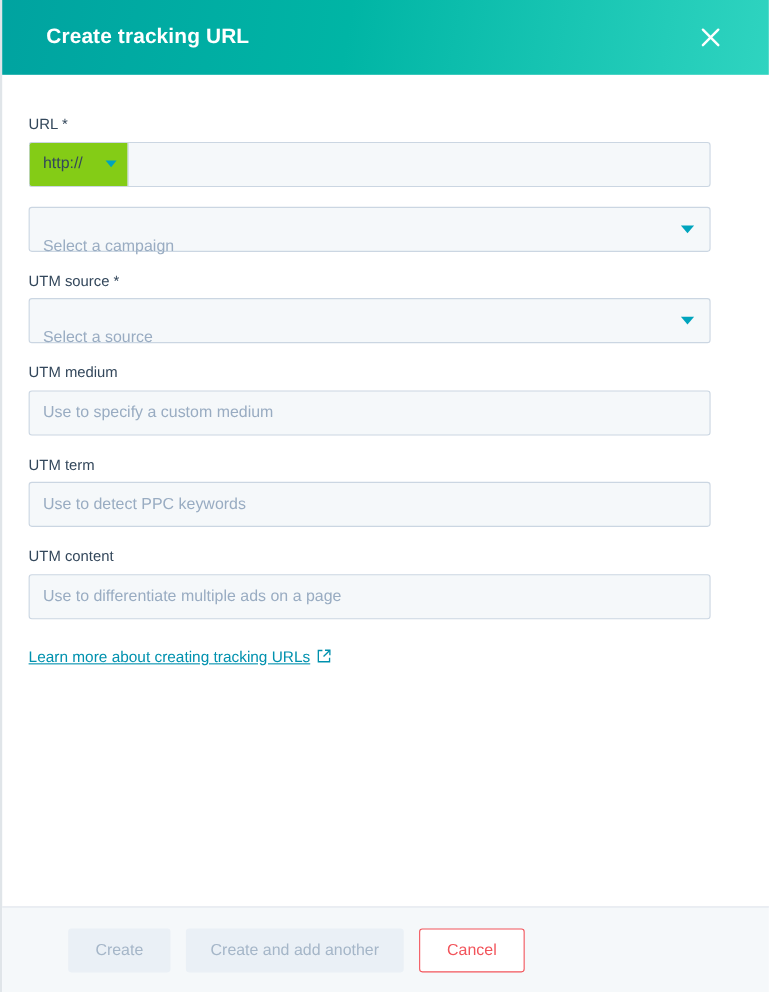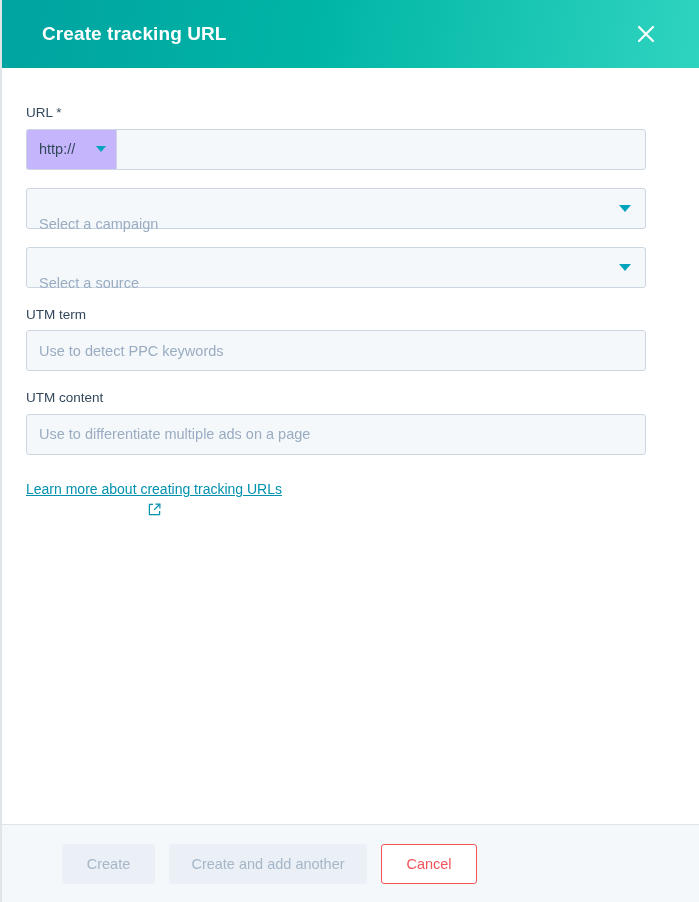--- a/index.html
+++ b/index.html
@@ -94,21 +94,21 @@
 
   
   .url-row {
     display: flex;
     width: 620px;
   }
   .proto-select {
     width: 90px;
     height: 41px;
     box-sizing: border-box;
-    background: #c4b5fd;
+    background: #84cc16;
     border: 1px solid #cbd6e2;
     border-right: none;
     border-radius: 3px 0 0 3px;
     display: flex;
     align-items: center;
     justify-content: space-between;
     padding: 0 10px 0 12px;
     font-size: 14.5px;
     color: #33475b;
     cursor: pointer;
@@ -167,21 +167,20 @@
   
   .learn-link {
     display: inline-flex;
     align-items: center;
     gap: 6px;
     margin-top: 8px;
     color: #0091ae;
     font-size: 14px;
     text-decoration: underline;
     cursor: pointer;
-    flex-direction: column;
   }
   .learn-link svg { display:block; }
 
   
   .modal-footer {
     height: 78px;
     min-height: 78px;
     border-top: 1px solid #dfe3eb;
     background: #f5f8fa;
     display: flex;
@@ -250,27 +249,32 @@
     
     <div class="field">
       <div class="control select-control">
         <span class="placeholder">Select a campaign</span>
         <span class="caret-lg"></span>
       </div>
     </div>
 
     
     <div class="field">
+      <label class="field-label">UTM source *</label>
       <div class="control select-control">
         <span class="placeholder">Select a source</span>
         <span class="caret-lg"></span>
       </div>
     </div>
 
     
+    <div class="field">
+      <label class="field-label">UTM medium</label>
+      <input class="text-input" type="text" value="" placeholder="Use to specify a custom medium" style="">
+    </div>
 
     
     <div class="field">
       <label class="field-label">UTM term</label>
       <input class="text-input" type="text" value="" placeholder="Use to detect PPC keywords" style="">
     </div>
 
     
     <div class="field">
       <label class="field-label">UTM content</label>

